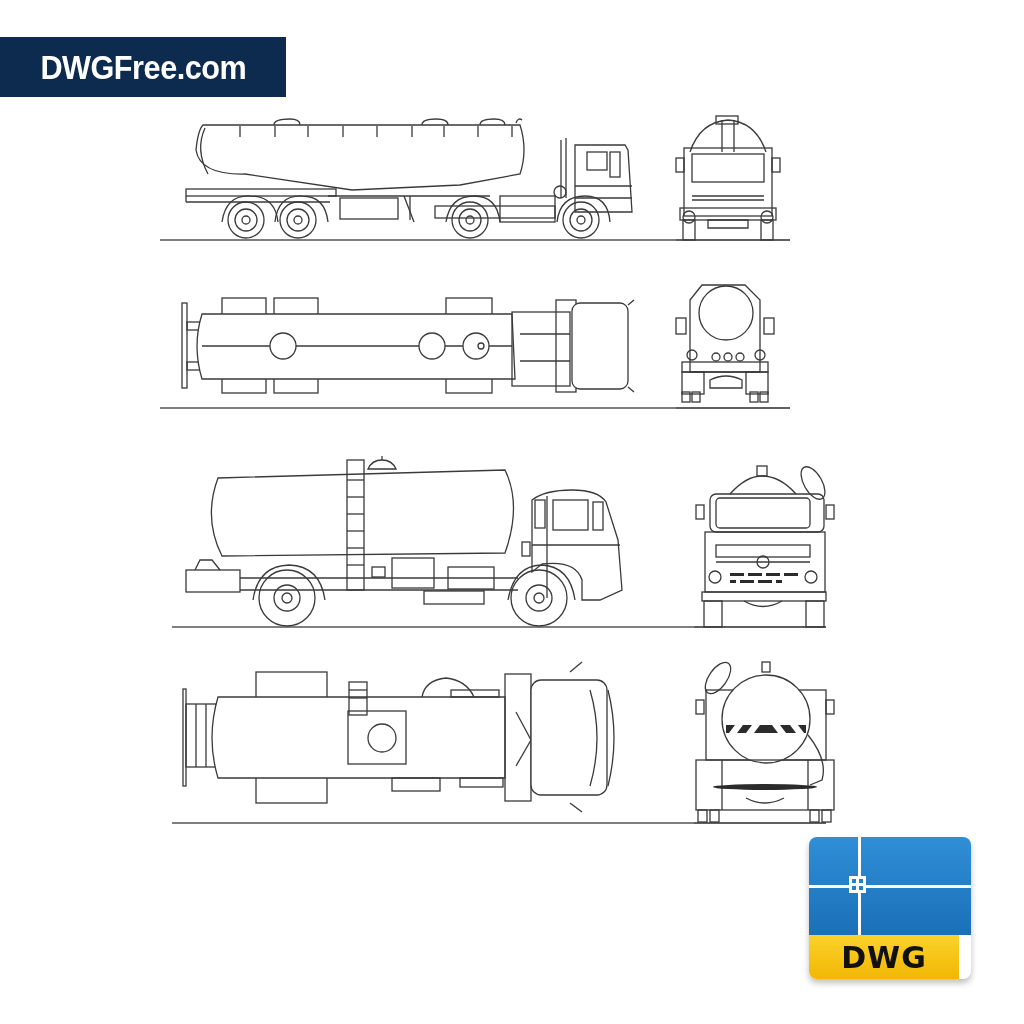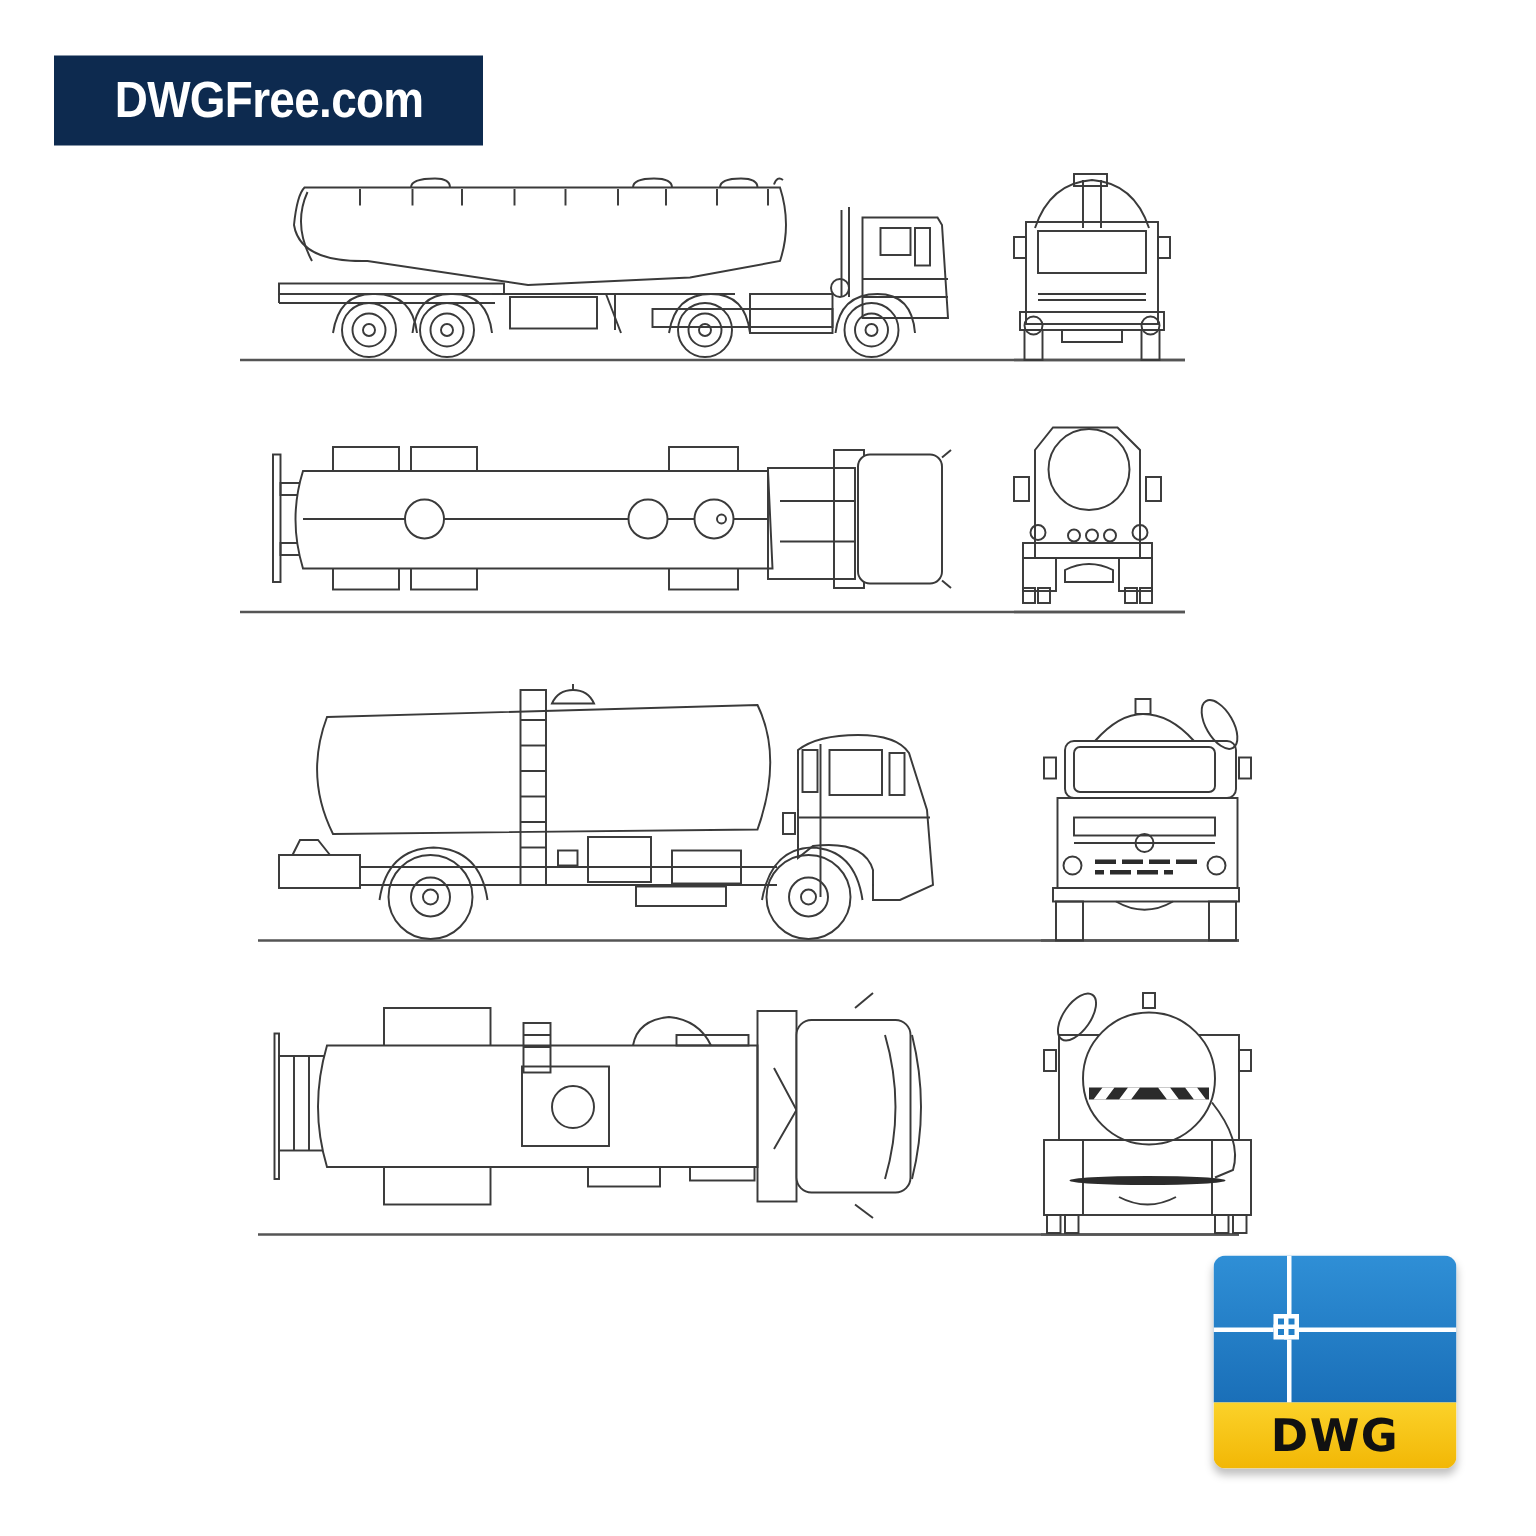--- a/index.html
+++ b/index.html
@@ -1,27 +1,27 @@
 <!DOCTYPE html>
 <html><head>
 <meta charset="utf-8">
 <style>
   html, body { margin:0; padding:0; background:#ffffff; }
   body { width:1024px; height:1024px; position:relative; overflow:hidden; font-family:"Liberation Sans", sans-serif; }
-  .brand { position:absolute; left:0; top:37px; width:286px; height:60px; background:#0d2a4f; display:flex; align-items:center; justify-content:center;margin-left:36px; }
+  .brand { position:absolute; left:0; top:37px; width:286px; height:60px; background:#0d2a4f; display:flex; align-items:center; justify-content:center; }
   .brand span { color:#ffffff; font-family:"Liberation Sans", sans-serif; font-weight:bold; font-size:34px; letter-spacing:-0.5px; transform:scaleX(0.9); display:inline-block; }
   .drawing { position:absolute; left:0; top:0; width:1024px; height:1024px; }
   .drawing svg { width:1024px; height:1024px; }
   .ln { fill:none; stroke:#3a3a3a; stroke-width:1.3; }
   .fillw { fill:#ffffff; stroke:#3a3a3a; stroke-width:1.3; }
   .ground { stroke:#555; stroke-width:1.6; }
   .dk { fill:#2b2b2b; stroke:none; }
   .icon { position:absolute; left:809px; top:837px; width:162px; height:142px; border-radius:8px; overflow:hidden; box-shadow:0 4px 6px rgba(0,0,0,0.25); }
   .icon-top { position:absolute; left:0; top:0; width:162px; height:98px; background:linear-gradient(#2f8fd6,#1a6fb8); }
-  .icon-bottom { position:absolute; left:0; top:98px; width:162px; height:44px; background:linear-gradient(#fbd22a,#f2b705); display:flex; align-items:center; justify-content:center; }
+  .icon-bottom { position:absolute; left:0; top:98px; width:150px; height:44px; background:linear-gradient(#fbd22a,#f2b705); display:flex; align-items:center; justify-content:center; }
   .icon-bottom span { font-family:"DejaVu Sans", sans-serif; font-weight:bold; font-size:30px; color:#111; letter-spacing:1px; }
   .hline { position:absolute; left:0; top:48px; width:162px; height:3px; background:#fff; }
   .vline { position:absolute; left:49px; top:0; width:3px; height:98px; background:#fff; }
   .cross { position:absolute; left:40px; top:39px; width:17px; height:17px; border:3px solid #fff; background:#2380c9; box-sizing:border-box; }
   .cross::before { content:""; position:absolute; left:4px; top:-3px; width:3px; height:17px; background:#fff; }
   .cross::after { content:""; position:absolute; top:4px; left:-3px; height:3px; width:17px; background:#fff; }
 </style>
 </head>
 <body>
 

